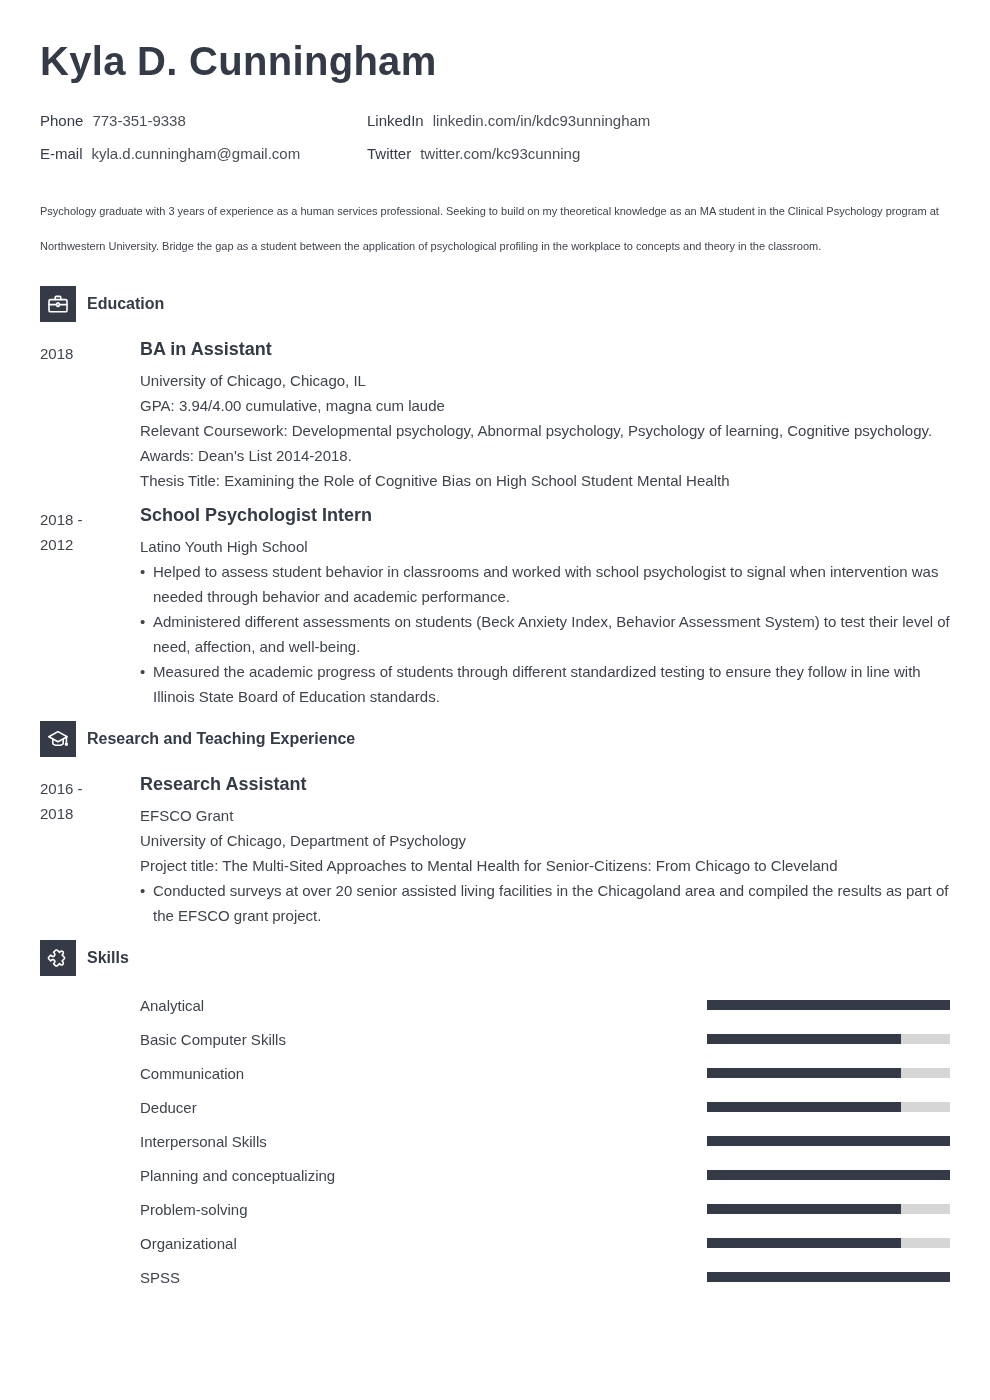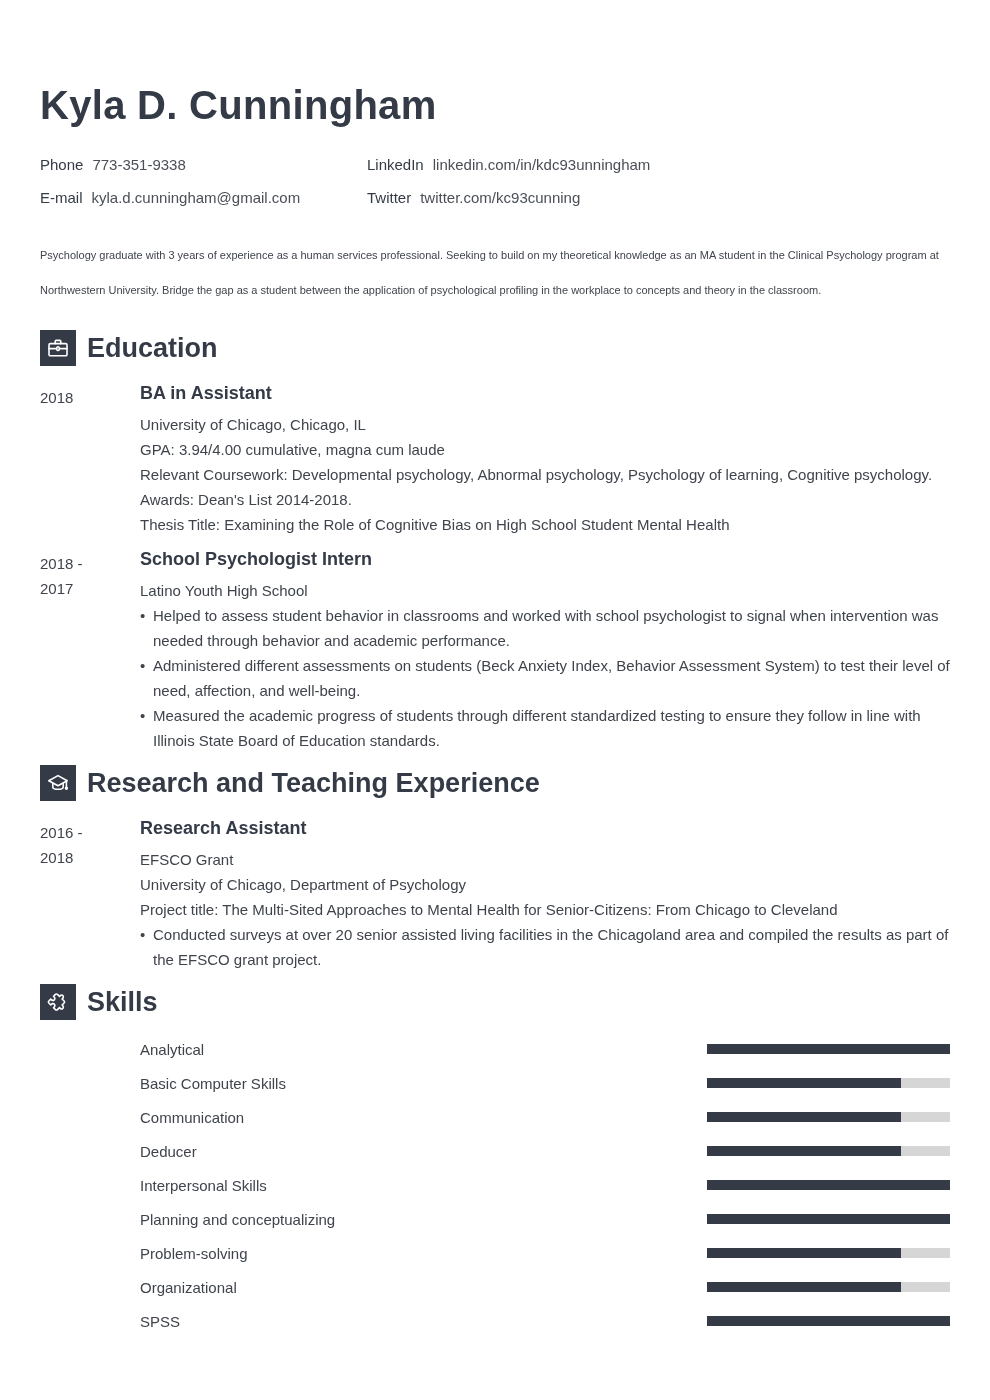--- a/index.html
+++ b/index.html
@@ -10,21 +10,20 @@
   }
   *{box-sizing:border-box;}
   html,body{margin:0;padding:0;background:#ffffff;}
   .page{
     width:990px;height:1292px;
     background:#fff;
     padding:38px 40px 0 40px;
     font-family:"Liberation Sans", sans-serif;
     color:var(--text);
     overflow:hidden;
-    margin-top:44px;
   }
   .name{
     margin:0;
     font-size:40px;
     line-height:46px;
     font-weight:bold;
     color:var(--dark);
     letter-spacing:0.3px;
   }
   .contact{
@@ -51,21 +50,21 @@
     margin:0 0 17px 0;
   }
   .icon-box{
     width:36px;height:36px;
     background:var(--dark);
     display:flex;align-items:center;justify-content:center;
     flex:0 0 36px;
   }
   .icon-box svg{width:24px;height:24px;stroke:#fff;fill:none;stroke-width:1.6;stroke-linecap:round;stroke-linejoin:round;}
   .section-title{
-    font-size:27px;
+    font-size:16px;
     font-weight:bold;
     color:var(--dark);
     margin:0;
   }
   .entry{
     display:grid;
     grid-template-columns:100px 1fr;
     margin-bottom:12px;
   }
   .entry-dates{
@@ -160,21 +159,21 @@
               <div class="line">Relevant Coursework: Developmental psychology, Abnormal psychology, Psychology of learning, Cognitive psychology.</div>
               <div class="line">Awards: Dean's List 2014-2018.</div>
               <div class="line">Thesis Title: Examining the Role of Cognitive Bias on High School Student Mental Health</div>
             </div>
     </div>
   </div>
 
   <div class="entry">
     <div class="entry-dates">
             <div>2018 -</div>
-            <div>2017</div>
+            <div>2012</div>
           </div>
     <div class="entry-body">
       <h3 class="entry-title">School Psychologist Intern</h3>
       <div class="entry-lines">
               <div class="line">Latino Youth High School</div>
               <div class="bullet">
                 <span class="dot">•</span>
                 <span>Helped to assess student behavior in classrooms and worked with school psychologist to signal when intervention was needed through behavior and academic performance.</span>
               </div>
               <div class="bullet">

